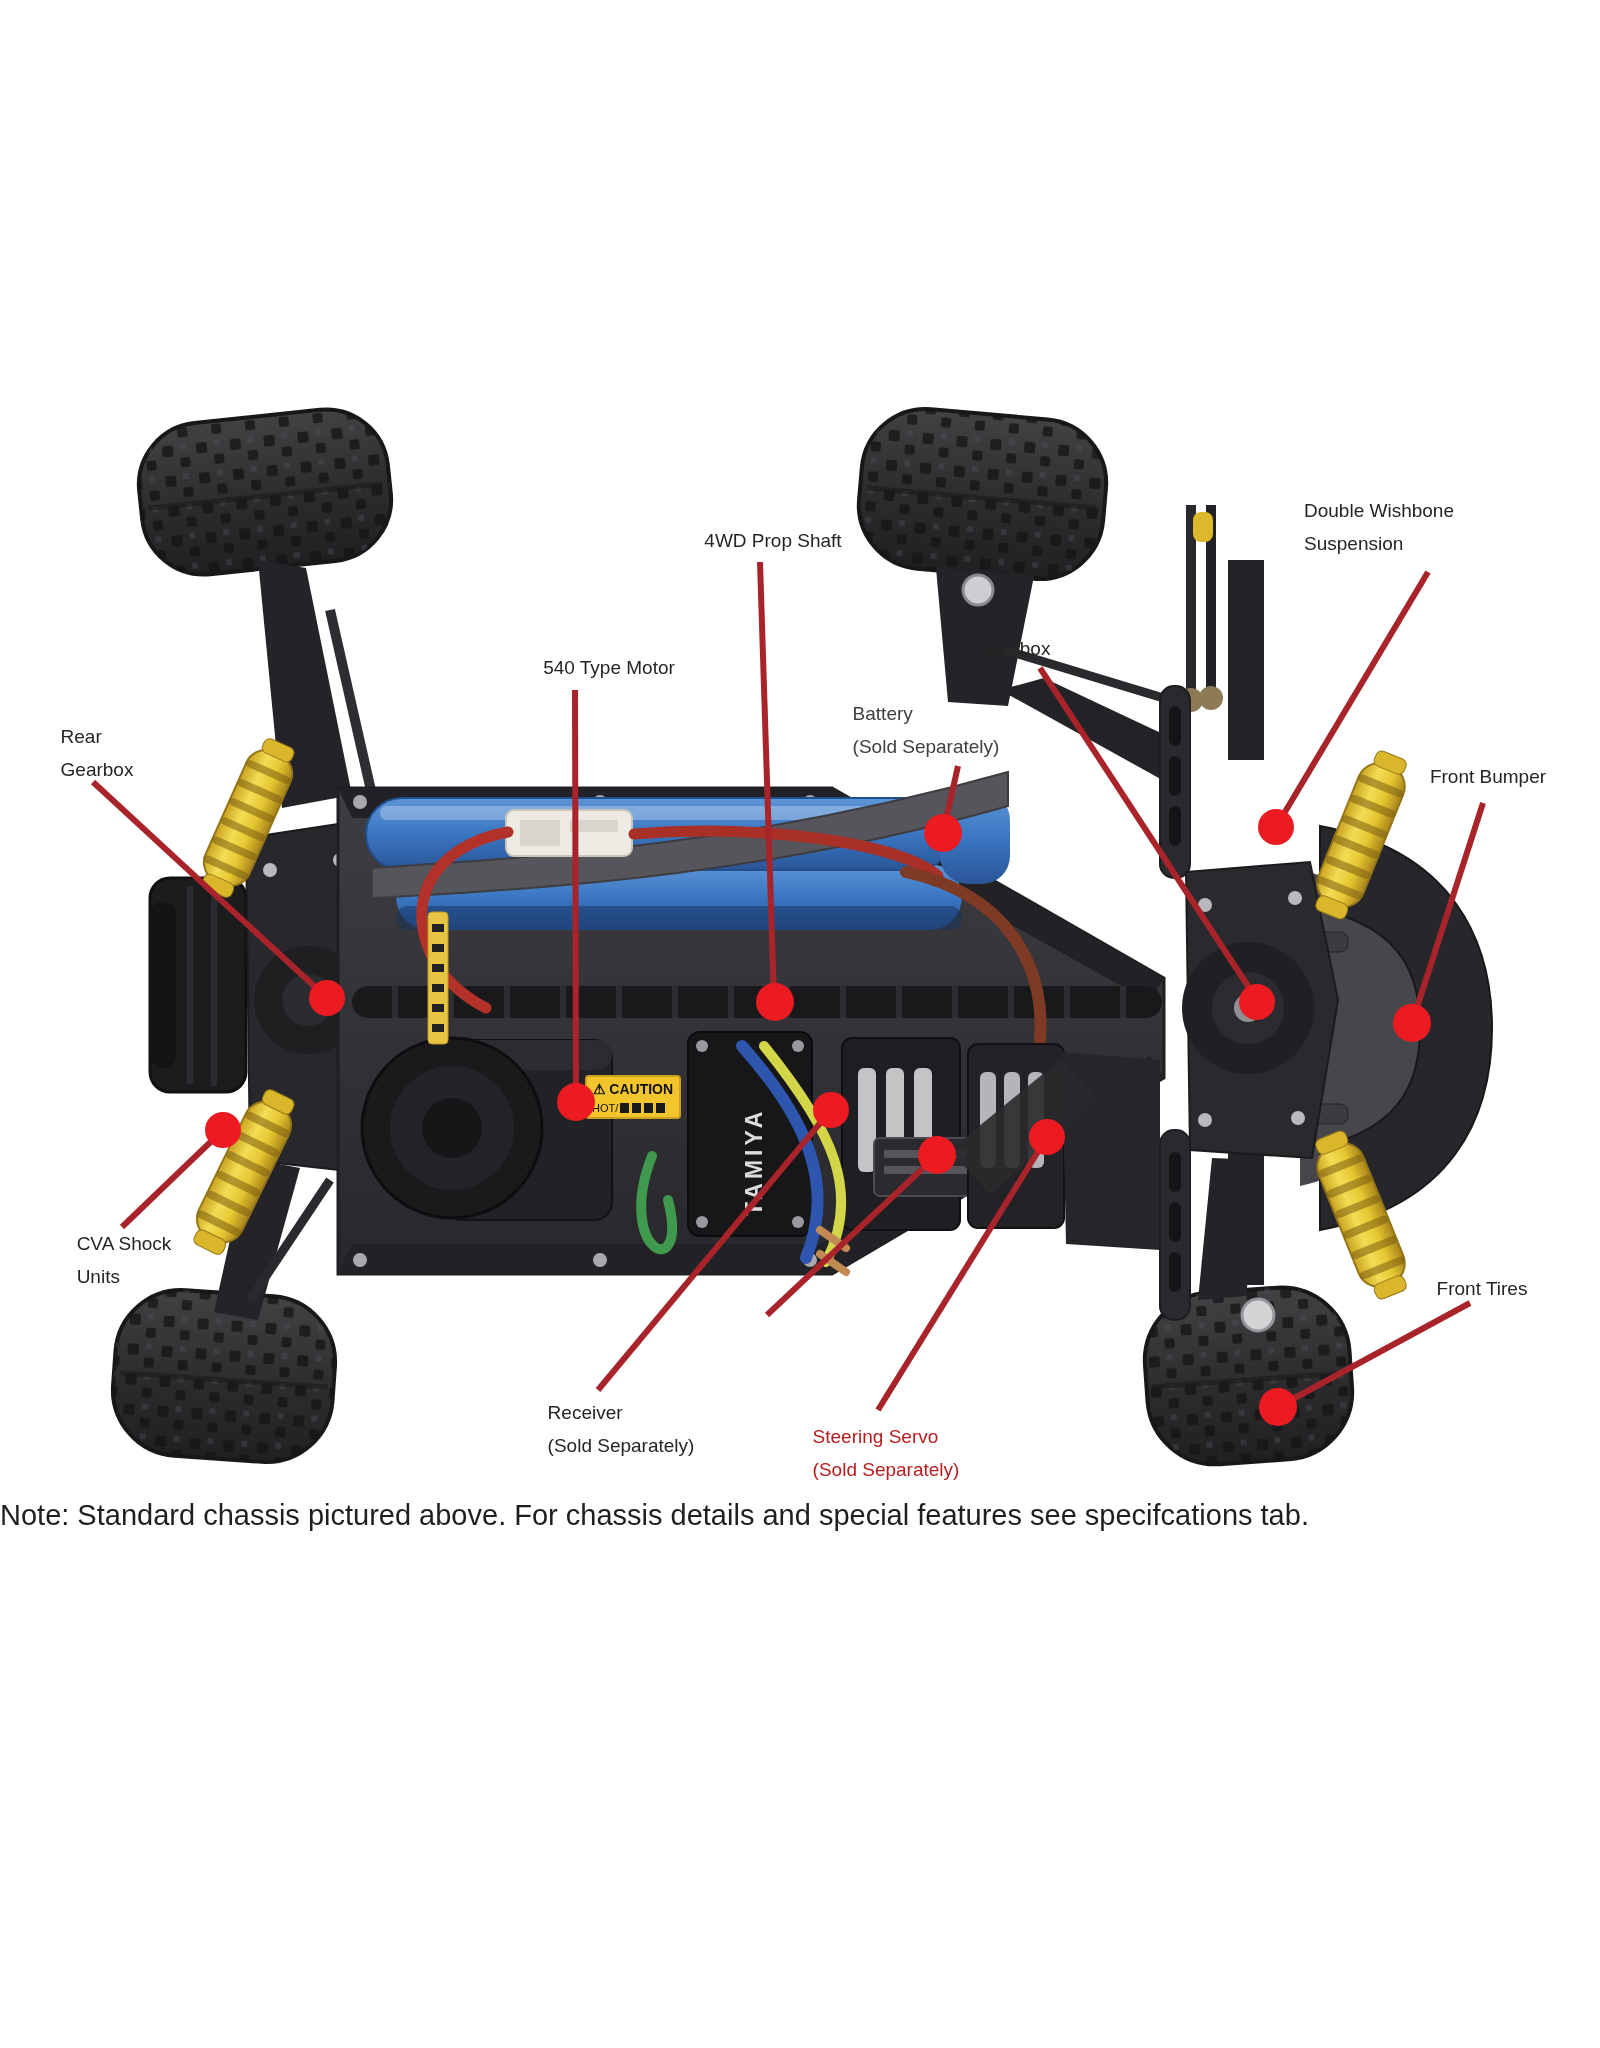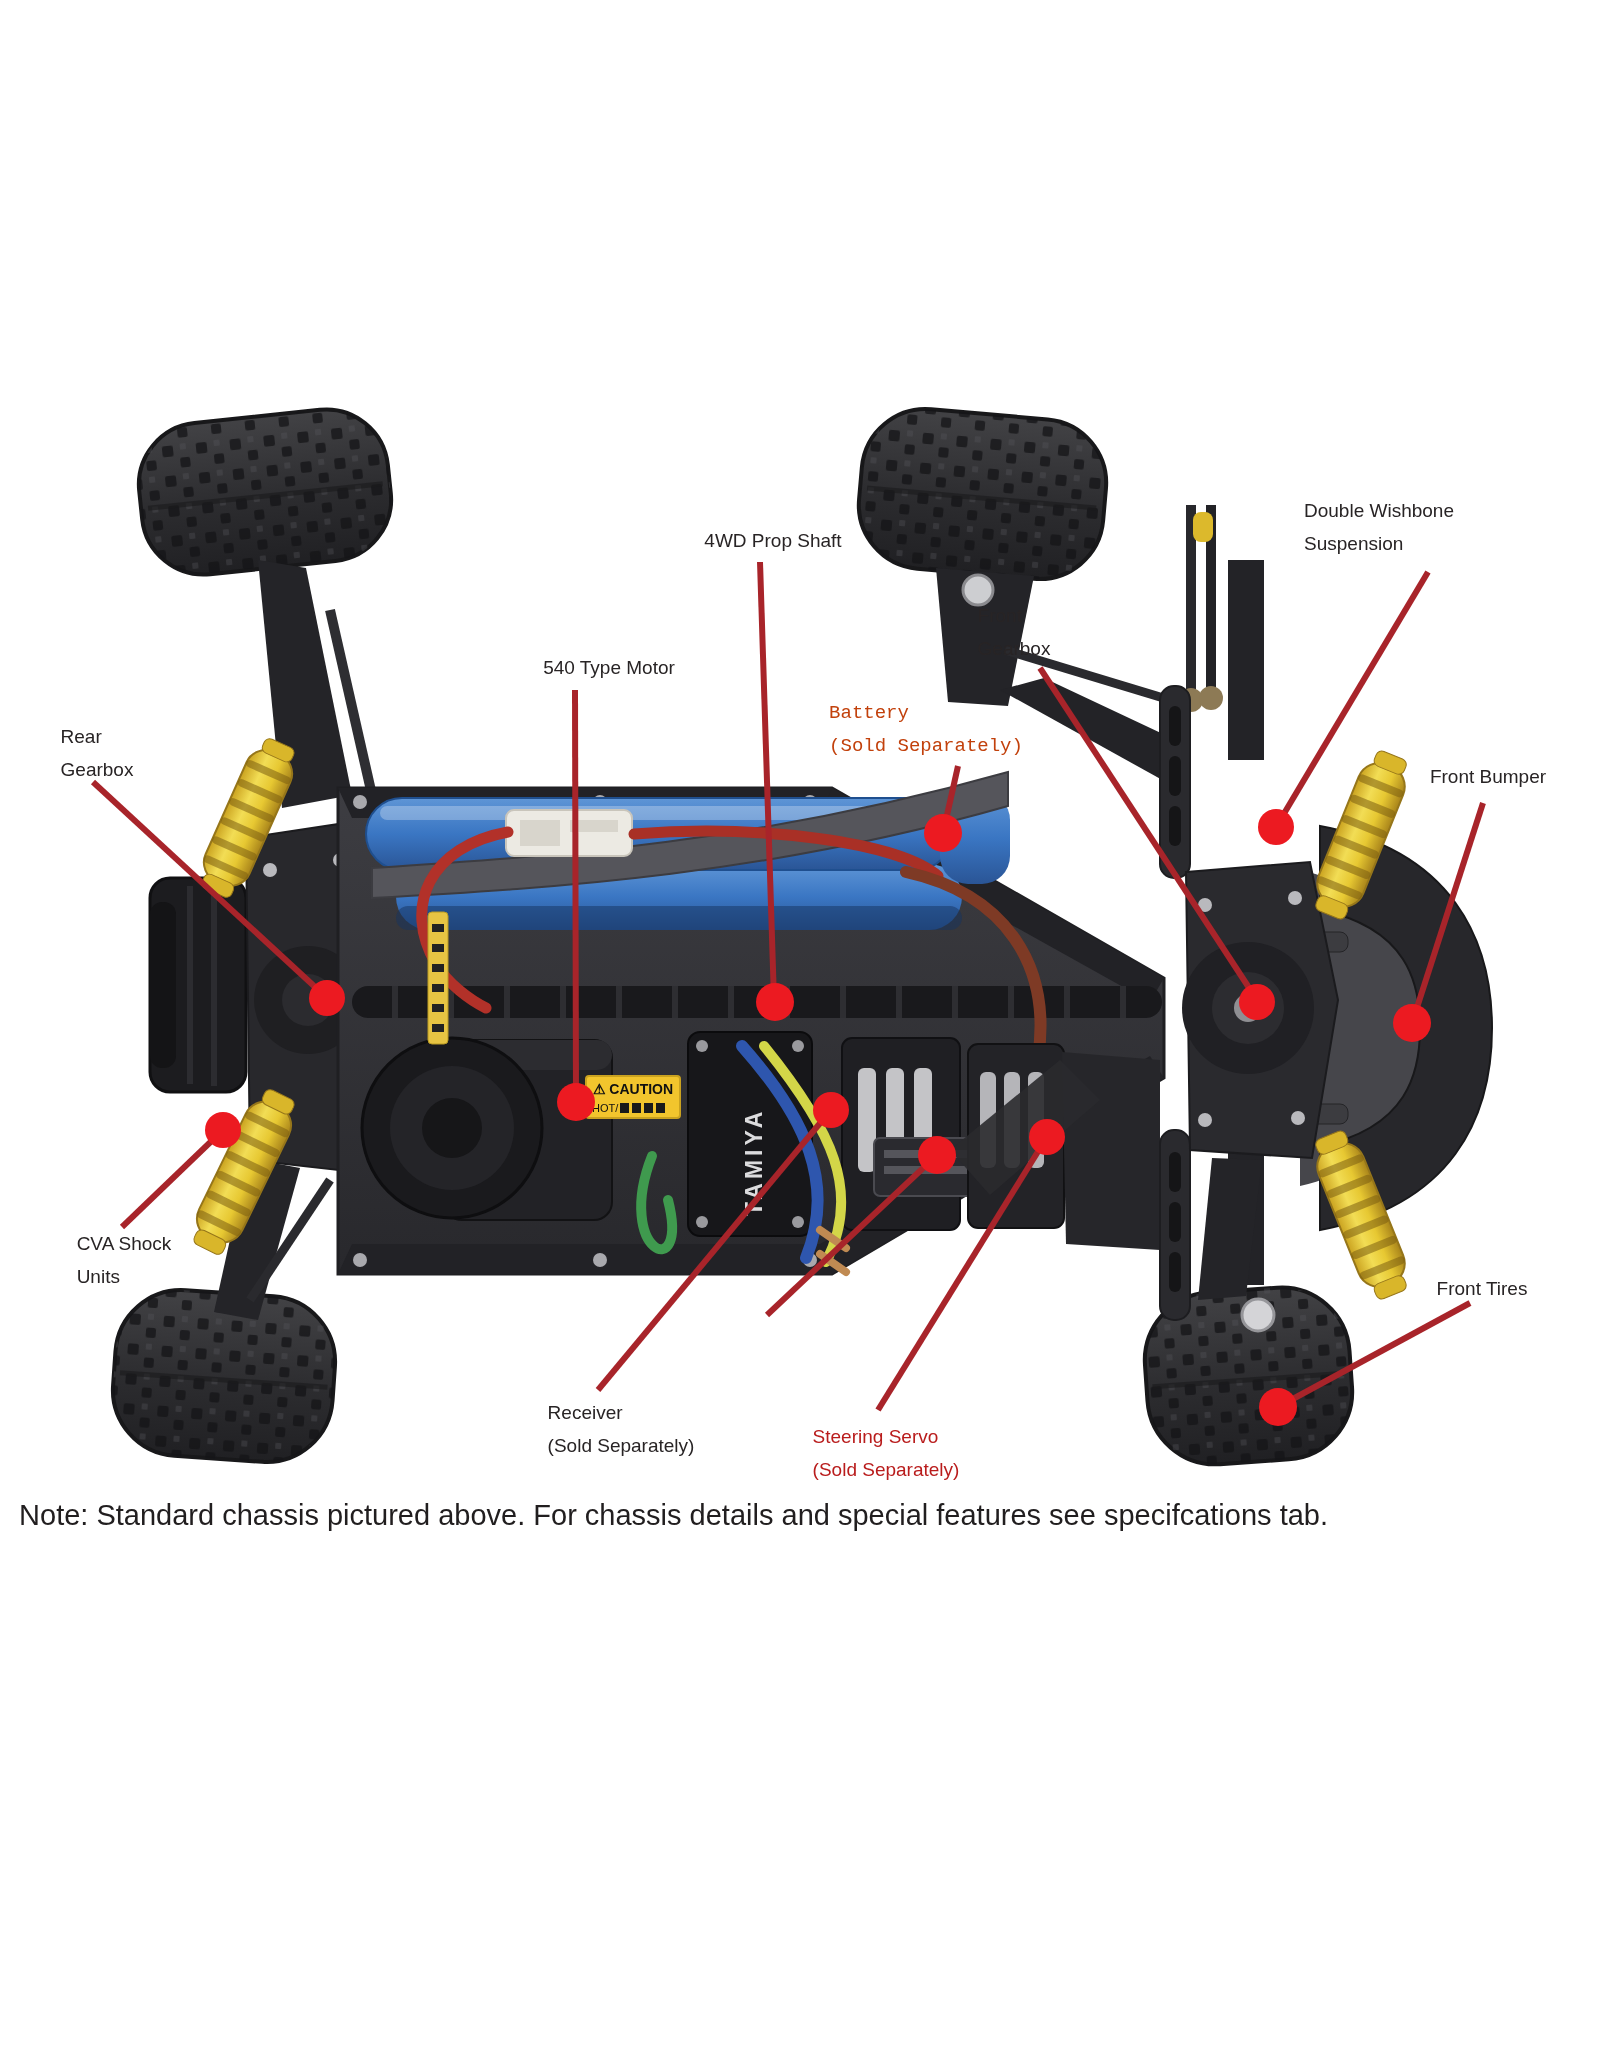--- a/index.html
+++ b/index.html
@@ -8,21 +8,21 @@
     overflow:hidden;font-family:"Liberation Sans",sans-serif;
   }
   #art-layer,#callout-line-layer{position:absolute;left:0;top:0;width:1600px;height:2048px;}
   #label-layer{position:absolute;left:0;top:0;width:1600px;height:2048px;pointer-events:none;}
   .callout-label{
     position:absolute;transform:translate(-50%,-50%);
     text-align:left;white-space:nowrap;
     font-size:19px;line-height:33px;color:#282425;
   }
   #note{
-    position:absolute;left:0;top:1498px;width:1328px;text-align:right;
+    position:absolute;left:0;top:1498px;width:1328px;text-align:left;
     font-size:29px;line-height:34px;color:#211e1f;
   }
 </style>
 </head>
 <body>
 
 <div id="canvas">
 
   <svg id="art-layer" viewBox="0 0 1600 2048" xmlns="http://www.w3.org/2000/svg">
     <defs>
@@ -313,21 +313,21 @@
       <div class="callout-label" style="left: 124px; top: 1260px; color: rgb(40, 36, 37);">
         <div>CVA Shock</div>
         <div>Units</div>
       </div>
       <div class="callout-label" style="left: 609px; top: 667px; color: rgb(40, 36, 37);">
         <div>540 Type Motor</div>
       </div>
       <div class="callout-label" style="left: 773px; top: 540px; color: rgb(40, 36, 37);">
         <div>4WD Prop Shaft</div>
       </div>
-      <div class="callout-label" style="left: 926px; top: 730px; color: #c2410c; font-family: Liberation Mono, monospace;">
+      <div class="callout-label" style="left: 926px; top: 730px; color: #404040;">
         <div>Battery</div>
         <div>(Sold Separately)</div>
       </div>
       <div class="callout-label" style="left: 1014px; top: 632px; color: rgb(40, 36, 37);">
         <div>Front</div>
         <div>Gearbox</div>
       </div>
       <div class="callout-label" style="left: 1379px; top: 527px; color: rgb(40, 36, 37);">
         <div>Double Wishbone</div>
         <div>Suspension</div>

